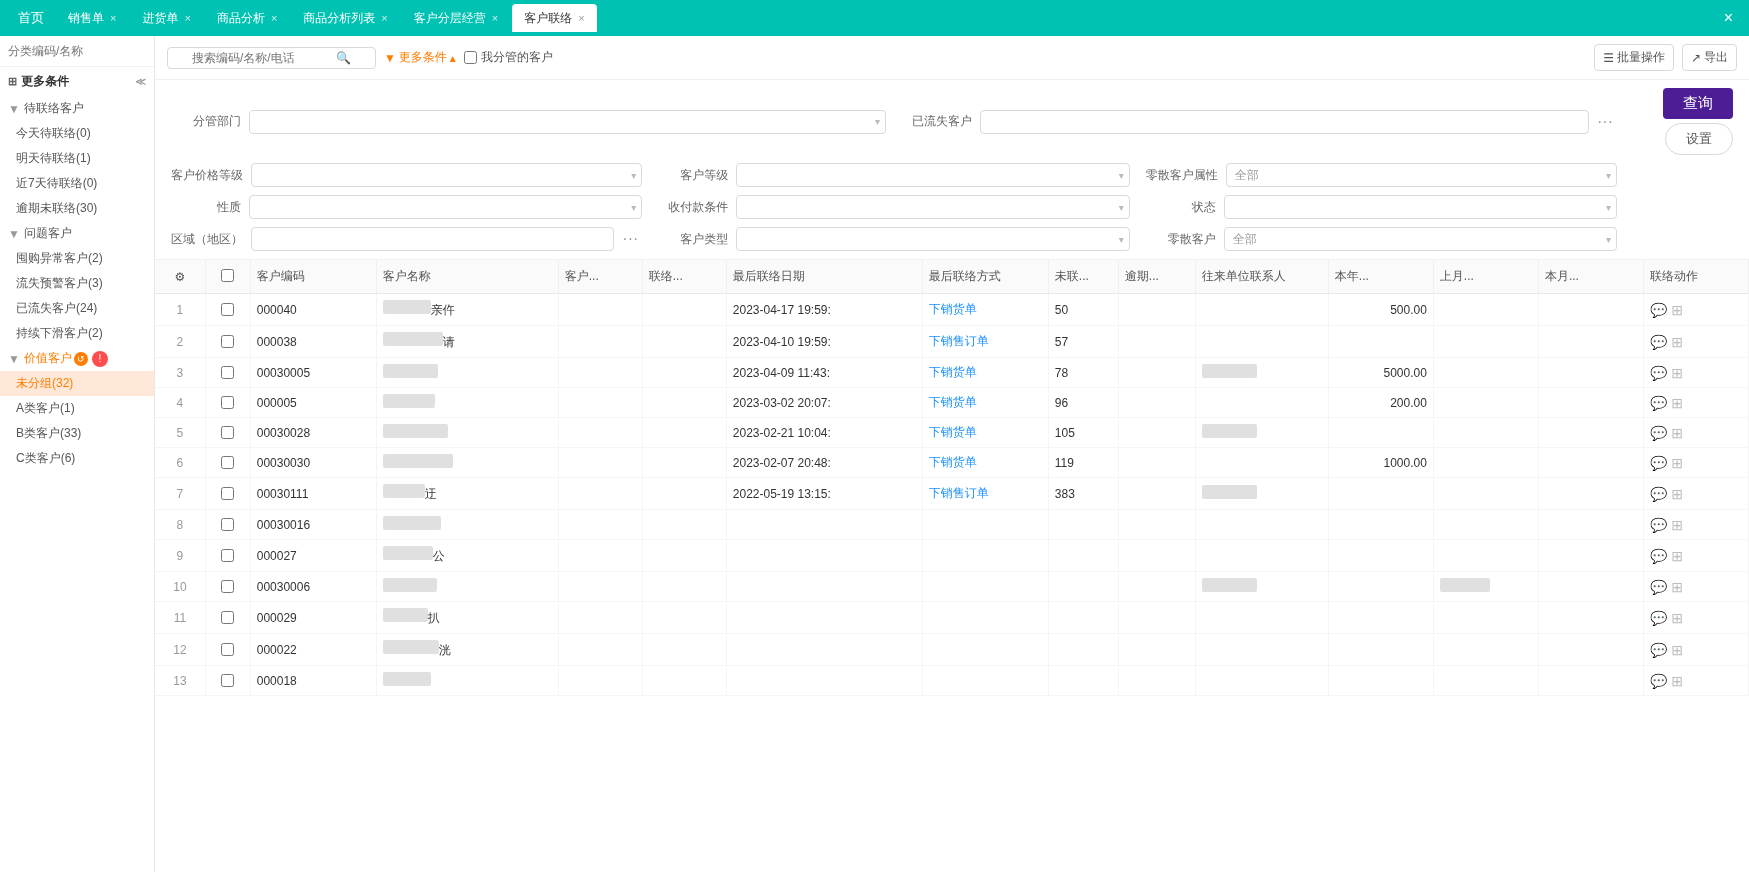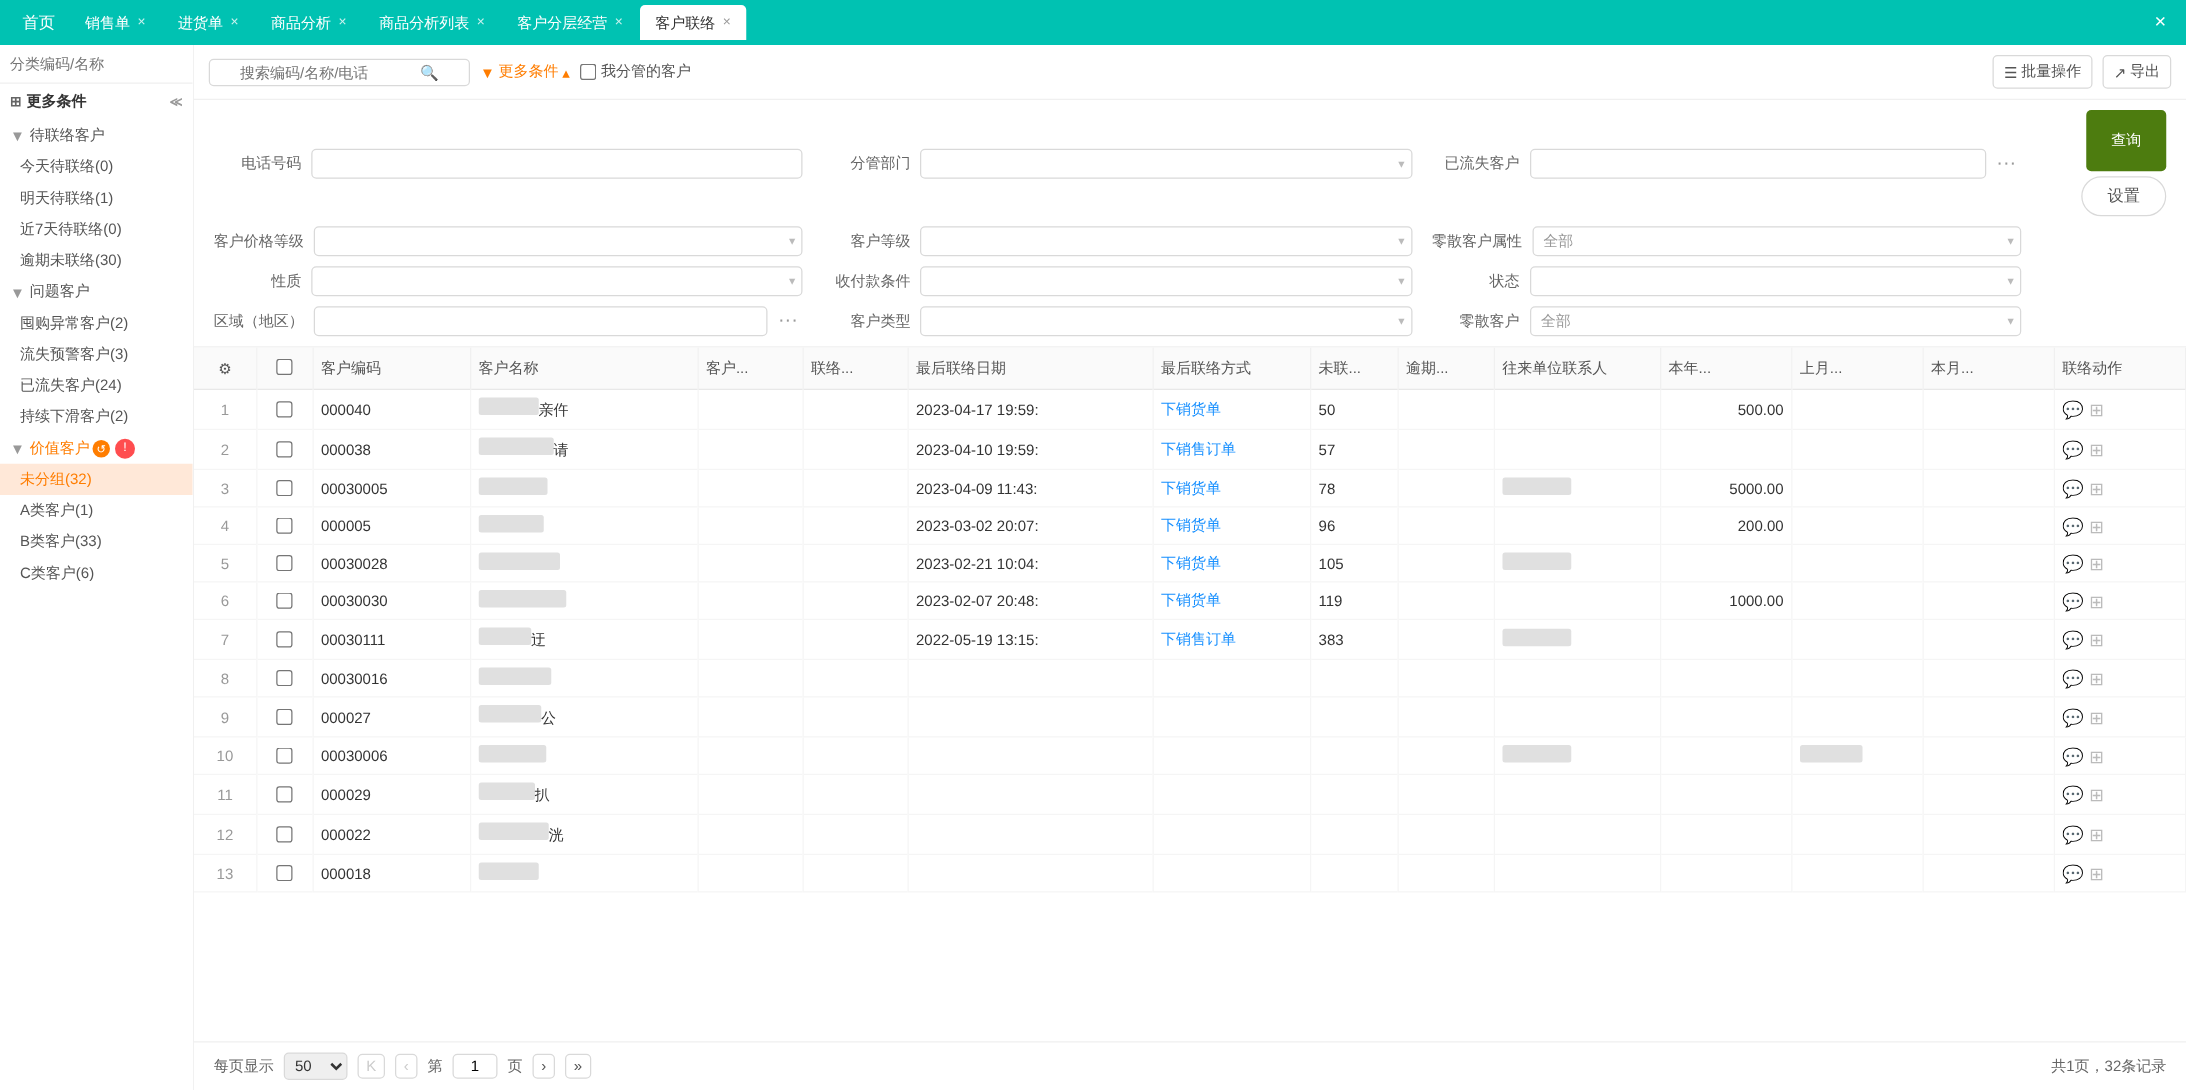--- a/index.html
+++ b/index.html
@@ -193,22 +193,22 @@
       padding: 4px 24px 4px 8px; font-size: 12px; color: #999; background: #fff;
       appearance: none; outline: none;
     }
     .filter-select-wrap .chev {
       position: absolute; right: 6px; color: #bbb; font-size: 10px; pointer-events: none;
     }
     .filter-dots {
       color: #999; font-size: 16px; cursor: pointer; padding: 0 4px;
     }
     .btn-query {
-      background: #4d7c0f; color: #fff; border: none; border-radius: 4px;
-      padding: 16px 20px; cursor: pointer; font-size: 12px;
+      background: #4c1d95; color: #fff; border: none; border-radius: 4px;
+      padding: 6px 20px; cursor: pointer; font-size: 15px;
     }
     .btn-reset {
       background: #fff; color: #555; border: 1px solid #d9d9d9; border-radius: 16px;
       padding: 6px 20px; cursor: pointer; font-size: 13px;
     }
     .filter-actions-right {
       display: flex; flex-direction: column; gap: 4px; align-items: flex-end; justify-content: flex-end;
       min-width: 100px;
     }
 
@@ -395,24 +395,20 @@
           <span>↗</span>
           <span>导出</span>
         </div>
       </div>
     </div>
 
     <div class="advanced-filter">
 
       <div class="filter-row">
         <div class="filter-field">
-          <span class="filter-label">电话号码</span>
-          <input type="text" class="filter-input" style="flex: 2 1 0%;">
-        </div>
-        <div class="filter-field">
           <span class="filter-label">分管部门</span>
           <div class="filter-select-wrap" style="flex:2;">
             <select class="filter-select"><option></option></select>
             <span class="chev">▾</span>
           </div>
         </div>
         <div class="filter-field">
           <span class="filter-label">已流失客户</span>
           <div style="flex:2; display:flex; align-items:center; gap:4px;">
             <input type="text" class="filter-input" style="flex: 1 1 0%;">
@@ -935,31 +931,15 @@
       <div class="action-icons">
         <span class="action-icon" title="联络">💬</span>
         <span class="action-icon" title="更多">⊞</span>
       </div>
     </td>
   </tr>
           </tbody>
       </table>
     </div>
 
-    <div class="table-footer">
-      <span class="pagination-label">每页显示</span>
-      <select class="pagination-select">
-        <option>50</option>
-        <option>100</option>
-        <option>200</option>
-      </select>
-      <button class="pagination-btn" disabled="">K</button>
-      <button class="pagination-btn" disabled="">‹</button>
-      <span class="pagination-label">第</span>
-      <input class="pagination-input" type="text" value="1" style="">
-      <span class="pagination-label">页</span>
-      <button class="pagination-btn">›</button>
-      <button class="pagination-btn">»</button>
-      <span class="pagination-info">共1页，32条记录</span>
-    </div>
 
   </div>
 </div>
 
 </body></html>

